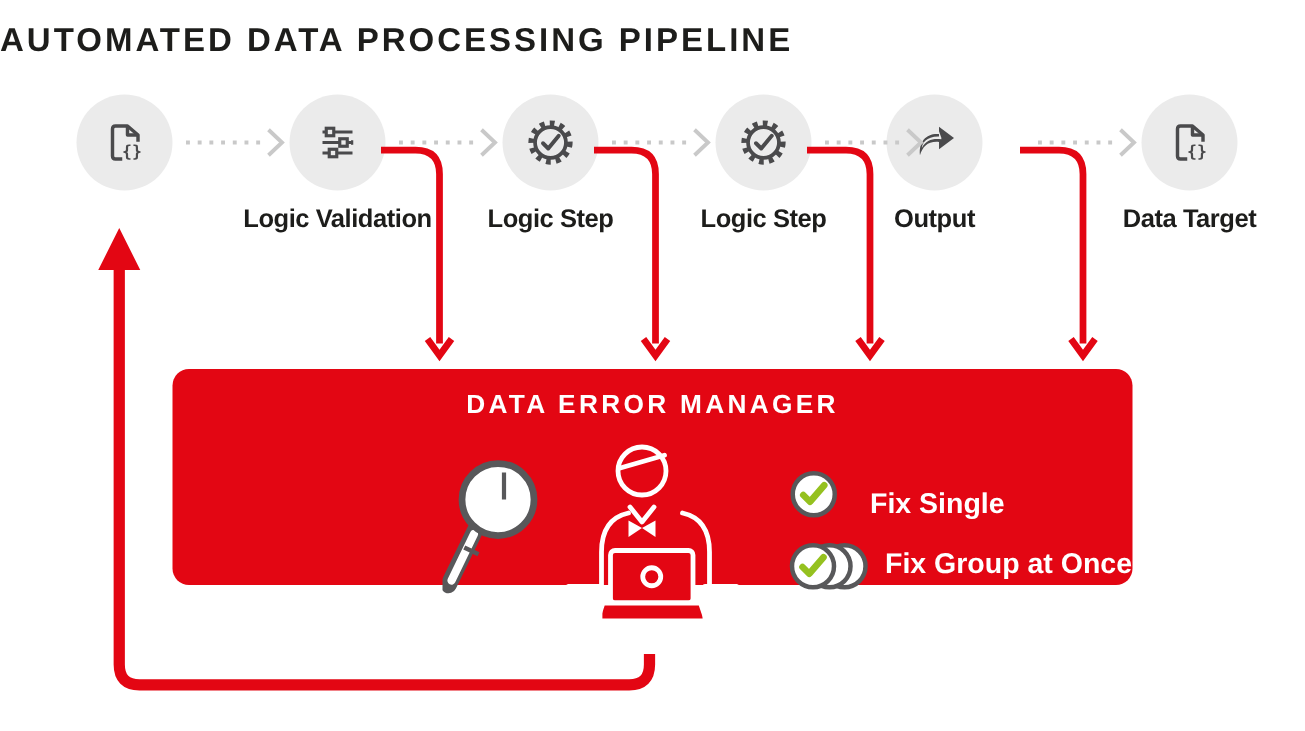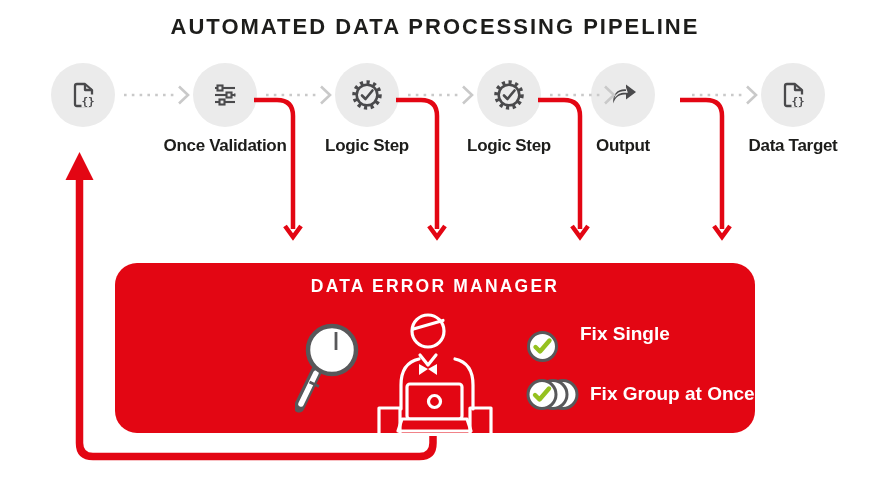--- a/index.html
+++ b/index.html
@@ -11,51 +11,51 @@
     --lens-gray:#58585a;
     --text-black:#1d1d1b;
     --white:#ffffff;
   }
   *{margin:0;padding:0;box-sizing:border-box;}
   body{
     width:870px;height:487px;position:relative;background:#fff;
     font-family:"Liberation Sans",sans-serif;overflow:hidden;
   }
   .page-title{
-    position:absolute;top:14px;left:0;width:870px;text-align:center;
+    position:absolute;top:14px;left:0;width:870px;text-align:left;
     font-size:22px;font-weight:bold;letter-spacing:2px;color:var(--text-black);
   }
   .overlay{position:absolute;left:0;top:0;pointer-events:none;z-index:3;}
   .step{position:absolute;top:63px;width:142px;text-align:center;z-index:2;}
   .step-circle{
     width:64px;height:64px;border-radius:50%;background:var(--circle-gray);
     margin:0 auto;display:flex;align-items:center;justify-content:center;
   }
   .step-label{
     margin-top:9px;font-size:17px;font-weight:bold;color:var(--text-black);
     letter-spacing:-0.3px;white-space:nowrap;
   }
   .error-box{
-    position:absolute;left:115px;top:246px;width:640px;height:170px;
-    background:var(--accent-red);border-radius:22px;z-index:2;margin-top:17px;
+    position:absolute;left:115px;top:246px;width:640px;height:144px;
+    background:var(--accent-red);border-radius:11px;z-index:2;
   }
   .error-title{
     position:absolute;top:13px;left:0;width:100%;text-align:center;
     color:var(--white);font-size:17.5px;font-weight:bold;letter-spacing:2.2px;
   }
   .inspect-label{
     position:absolute;left:55px;top:71px;width:125px;text-align:right;
     color:var(--white);font-size:20px;font-weight:bold;
   }
   .magnifier{position:absolute;left:180px;top:56px;}
   .person{position:absolute;left:262px;top:48px;}
   .fix-row-icon1{position:absolute;left:410px;top:66px;}
   .fix-row-icon2{position:absolute;left:407px;top:113px;}
   .fix-single-label{
-    position:absolute;left:465px;top:60px;color:var(--white);
+    position:absolute;left:465px;top:80px;color:var(--white);
     font-size:19px;font-weight:bold;white-space:nowrap;text-align:center;
   }
   .fix-group-label{
     position:absolute;left:475px;top:120px;color:var(--white);
     font-size:19px;font-weight:bold;white-space:nowrap;
   }
   
   .st-dark{stroke:var(--icon-gray);fill:none;}
   .fl-dark{fill:var(--icon-gray);}
   .st-red{stroke:var(--accent-red);fill:none;}
@@ -118,21 +118,21 @@
         <line x1="8" y1="11" x2="28" y2="11"></line>
         <rect x="10.5" y="8.5" width="5" height="5" fill="var(--circle-gray)"></rect>
         <line x1="8" y1="18" x2="28" y2="18"></line>
         <rect x="19.5" y="15.5" width="5" height="5" fill="var(--circle-gray)"></rect>
         <line x1="27" y1="18" x2="28.5" y2="18" stroke-width="3"></line>
         <line x1="8" y1="25" x2="28" y2="25"></line>
         <rect x="12.5" y="22.5" width="5" height="5" fill="var(--circle-gray)"></rect>
       </g>
     </svg>
   </div>
-  <div class="step-label">Once Validation</div>
+  <div class="step-label">Logic Validation</div>
 </div>
 
 <div class="step" style="left:296px">
   <div class="step-circle">
     <svg width="36" height="36" viewBox="0 0 36 36">
       <circle class="st-dark" cx="18" cy="18" r="12.5" stroke-width="4.5" stroke-dasharray="3.1 3.35"></circle>
       <circle class="st-dark" cx="18" cy="18" r="10.3" stroke-width="2.5"></circle>
       <path class="st-dark" stroke-width="2.6" stroke-linecap="round" stroke-linejoin="round" d="M13 18.5 L16.5 22 L23.5 13.5"></path>
     </svg>
   </div>

